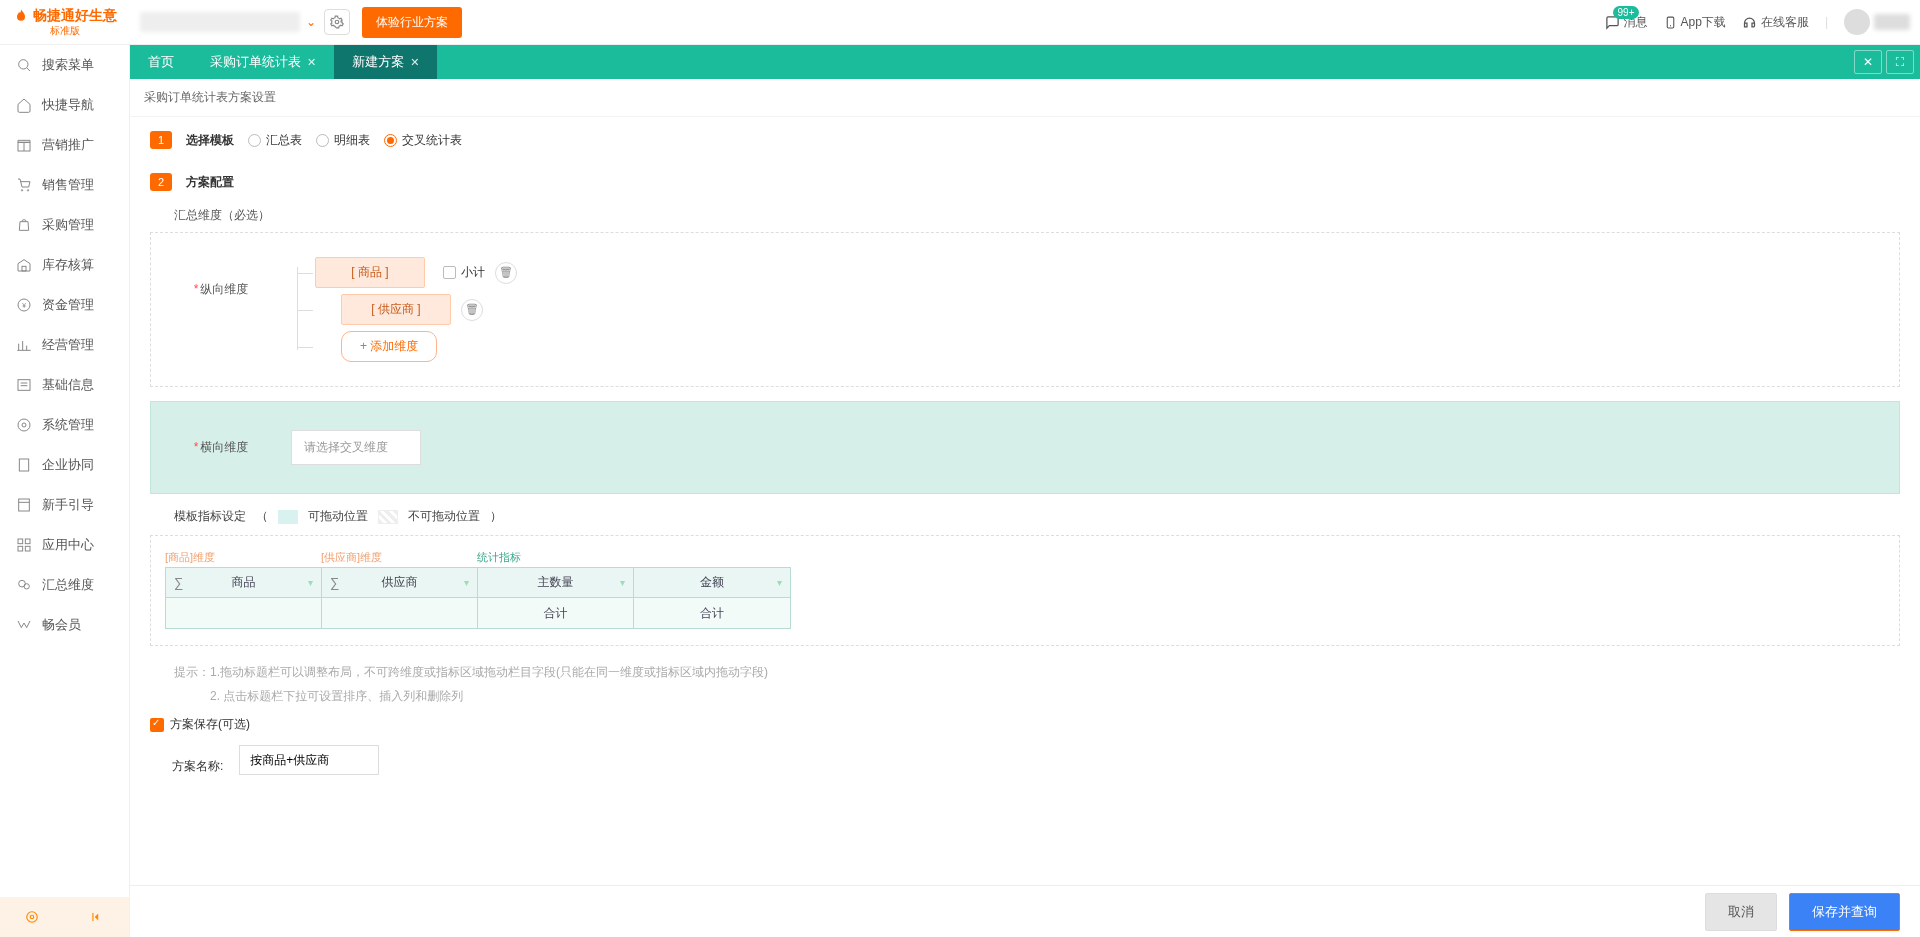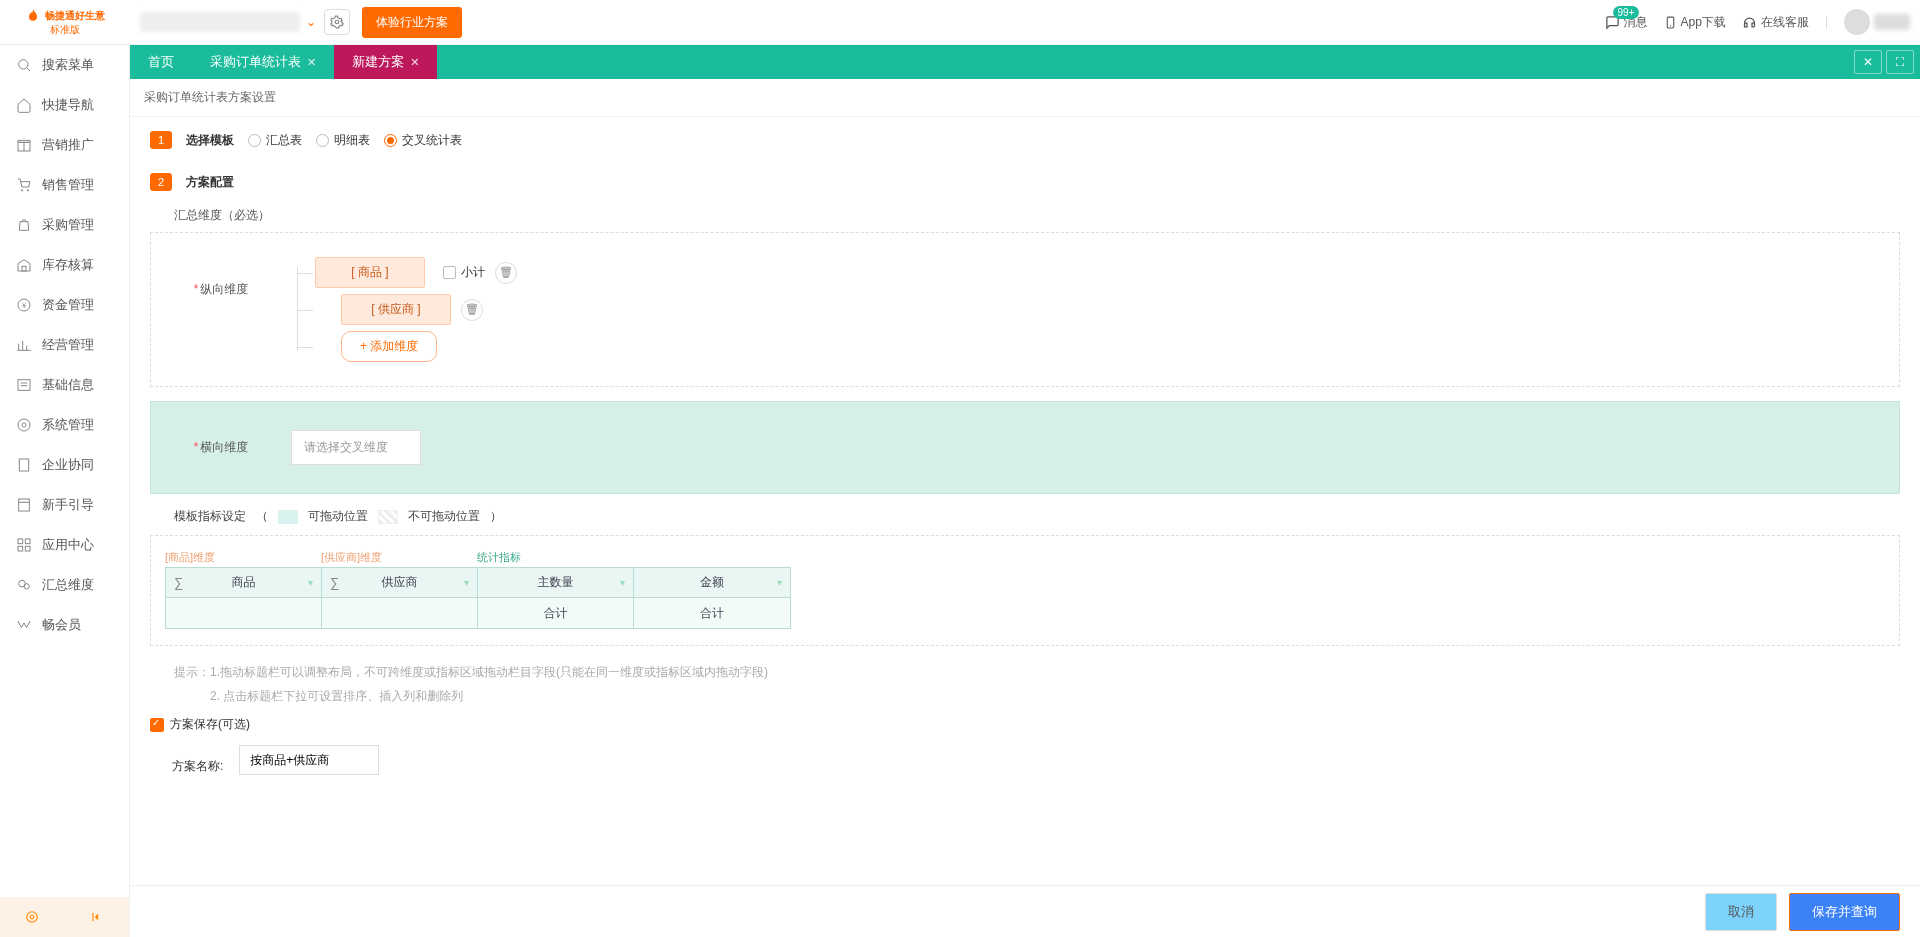--- a/index.html
+++ b/index.html
@@ -3,21 +3,21 @@
 <meta charset="utf-8">
 <style>
 * { margin: 0; padding: 0; box-sizing: border-box; font-family: "Microsoft YaHei", Arial, sans-serif; }
 body { background: #fff; font-size: 12px; color: #333; overflow: hidden; }
 
 .app { display: flex; flex-direction: column; height: 937px; width: 1920px; }
 
 
 .header { height: 45px; display: flex; align-items: center; padding: 0 10px 0 0; border-bottom: 1px solid #eee; }
 .logo-area { width: 130px; display: flex; flex-direction: column; align-items: center; justify-content: center; height: 100%; }
-.logo-row { display: flex; align-items: center; gap: 4px; color: #ff6a00; font-size: 10px; font-weight: bold; }
+.logo-row { display: flex; align-items: center; gap: 4px; color: #ff6a00; font-size: 14px; font-weight: bold; }
 .logo-icon { width: 16px; height: 16px; fill: #ff6a00; }
 .logo-sub { color: #ff6a00; font-size: 10px; margin-top: -1px; }
 .org-sel { display: flex; align-items: center; gap: 6px; margin-left: 10px; color: #999; }
 .org-blur { width: 160px; height: 20px; background: #eee; filter: blur(2px); border-radius: 3px; }
 .chev { color: #ff6a00; }
 .gear-btn { width: 26px; height: 26px; border: 1px solid #ddd; border-radius: 4px; display: flex; align-items: center; justify-content: center; margin-left: 8px; cursor: pointer; }
 .primary-btn { background: #ff6a00; color: #fff; border: none; padding: 7px 14px; border-radius: 3px; margin-left: 12px; cursor: pointer; font-size: 12px; }
 .header-right { margin-left: auto; display: flex; align-items: center; gap: 16px; color: #555; }
 .hicon { display: flex; align-items: center; gap: 4px; cursor: pointer; position: relative; }
 .badge { position: absolute; top: -8px; left: 8px; background: #1abc9c; color: #fff; font-size: 10px; padding: 1px 5px; border-radius: 8px; }
@@ -29,21 +29,21 @@
 .sidebar { width: 130px; background: #fff; border-right: 1px solid #f0f0f0; display: flex; flex-direction: column; }
 .side-item { display: flex; align-items: center; gap: 10px; padding: 11px 16px; color: #555; cursor: pointer; font-size: 13px; }
 .side-icon { width: 16px; height: 16px; stroke: #888; fill: none; stroke-width: 1.5; }
 .side-bottom { margin-top: auto; display: flex; height: 40px; background: #fef2e6; }
 .side-bottom > div { flex: 1; display: flex; align-items: center; justify-content: center; cursor: pointer; color: #ff8a00; }
 
 
 .main { flex: 1; display: flex; flex-direction: column; min-width: 0; }
 .tabs { background: #1abc9c; height: 34px; display: flex; align-items: stretch; }
 .tab { padding: 0 18px; color: #fff; display: flex; align-items: center; gap: 6px; cursor: pointer; font-size: 13px; }
-.tab.active { background: #be185d; }
+.tab.active { background: #0f766e; }
 .tab .close { font-size: 11px; opacity: .85; }
 .tabs-right { margin-left: auto; display: flex; align-items: center; gap: 4px; padding-right: 6px; }
 .tabs-right div { width: 28px; height: 24px; display: flex; align-items: center; justify-content: center; color: #fff; cursor: pointer; border: 1px solid rgba(255,255,255,.45); border-radius: 2px; }
 
 
 .crumb { padding: 10px 14px; color: #666; font-size: 12px; border-bottom: 1px solid #f3f3f3; }
 .content { flex: 1; overflow: auto; padding: 0 20px 12px; }
 .step-row { display: flex; align-items: center; gap: 14px; padding: 14px 0 10px; }
 .step-num { background: #ff6a00; color: #fff; width: 22px; height: 18px; border-radius: 3px; display: flex; align-items: center; justify-content: center; font-size: 11px; }
 .step-title { font-weight: 600; color: #333; }
@@ -97,21 +97,21 @@
 .save-sect { padding: 4px 0 6px; }
 .save-chk { display: flex; align-items: center; gap: 6px; }
 .chkon { width: 14px; height: 14px; background: #ff6a00; border-radius: 2px; position: relative; }
 .chkon::after { content: "✓"; color: #fff; font-size: 10px; position: absolute; top: -1px; left: 2px; }
 .name-row { display: flex; align-items: flex-end; gap: 16px; padding: 12px 0 0 22px; }
 .name-input { border: 1px solid #ddd; padding: 7px 10px; width: 140px; font-size: 12px; }
 
 
 .footer { height: 52px; border-top: 1px solid #eee; display: flex; align-items: center; justify-content: flex-end; gap: 12px; padding: 0 20px; background: #fff; }
 .btn { padding: 9px 22px; border-radius: 2px; font-size: 13px; cursor: pointer; }
-.btn.ghost { background: #7dd3fc; border: 1px solid #ddd; color: #555; }
+.btn.ghost { background: #e5e5e5; border: 1px solid #ddd; color: #555; }
 .btn.pri { background: #3b82f6; border: 1px solid #ff6a00; color: #fff; }
 </style>
 </head>
 <body>
 
 <div class="app">
 
   <div class="header">
     <div class="logo-area">
       <div class="logo-row">

